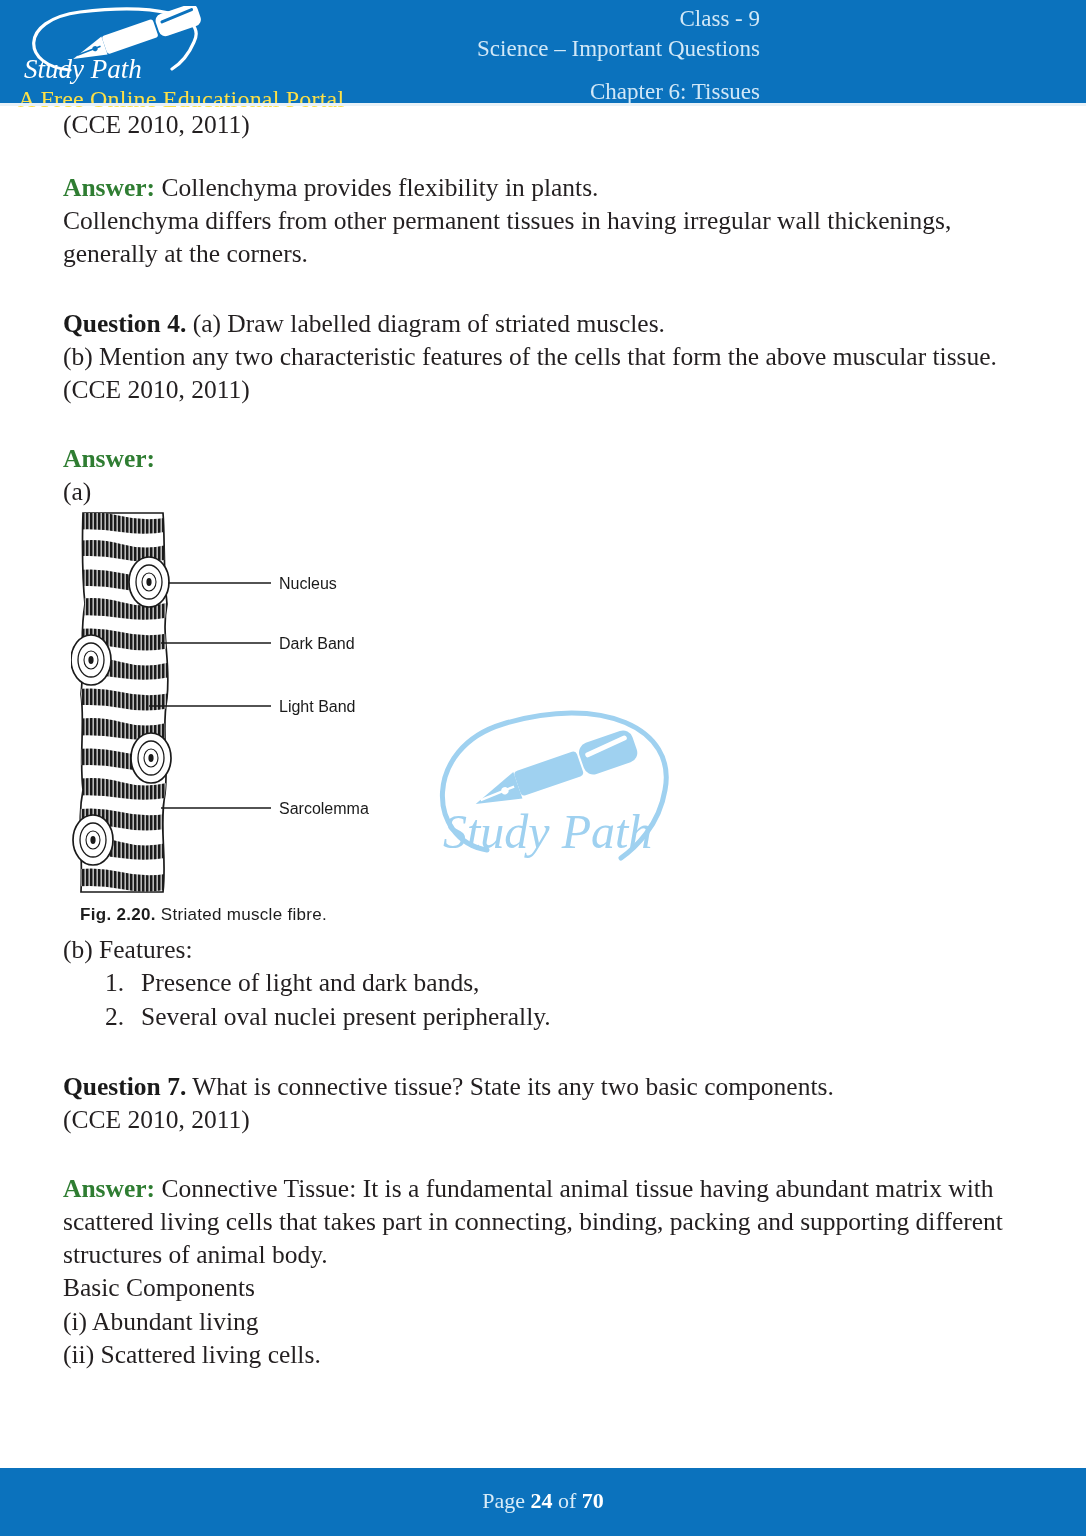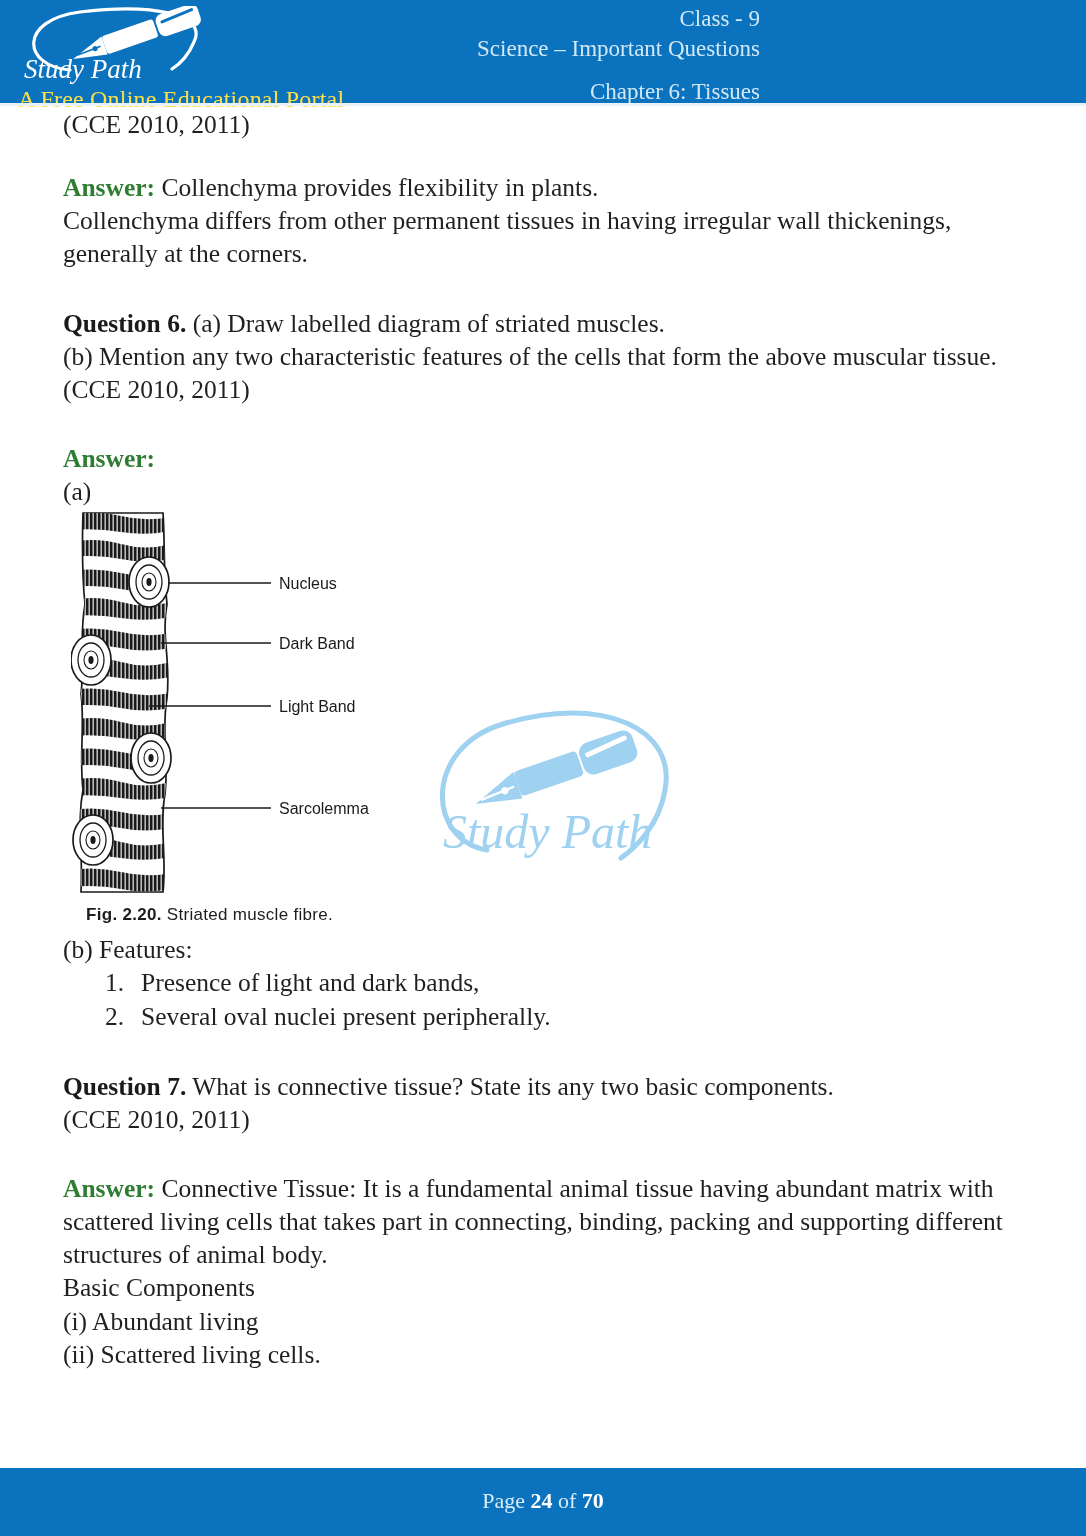--- a/index.html
+++ b/index.html
@@ -124,21 +124,21 @@
     position: relative;
     width: 960px;
     height: 425px;
   }
   .fibre-svg {
     position: absolute;
     left: 8px; top: 0px;
   }
   .fig-caption {
     position: absolute;
-    left: 23px;
+    left: 17px;
     top: 397px;
     font-family: "Liberation Sans", sans-serif;
     font-size: 17px;
     color: #1d1d1d;
     letter-spacing: .3px;
     white-space: nowrap;
   }
   .fig-caption b { font-weight: bold; }
 
   
@@ -187,21 +187,21 @@
 
   <p class="para">(CCE 2010, 2011)</p>
 
   <div class="gap-md"></div>
 
   <p class="para"><span class="answer-label">Answer:</span><span> Collenchyma provides flexibility in plants.</span></p>
   <p class="para">Collenchyma differs from other permanent tissues in having irregular wall thickenings, generally at the corners.</p>
 
   <div class="gap-lg"></div>
 
-  <p class="para"><span class="qlabel">Question 6.</span><span> (a) Draw labelled diagram of striated muscles.</span></p>
+  <p class="para"><span class="qlabel">Question 4.</span><span> (a) Draw labelled diagram of striated muscles.</span></p>
   <p class="para">(b) Mention any two characteristic features of the cells that form the above muscular tissue. (CCE 2010, 2011)</p>
 
   <div class="gap-lg"></div>
 
   <p class="para answer-label">Answer:</p>
   <p class="para">(a)</p>
 
   <div class="figure-block">
     <svg class="fibre-svg" width="340" height="400" viewBox="0 0 340 400">
       <defs>

